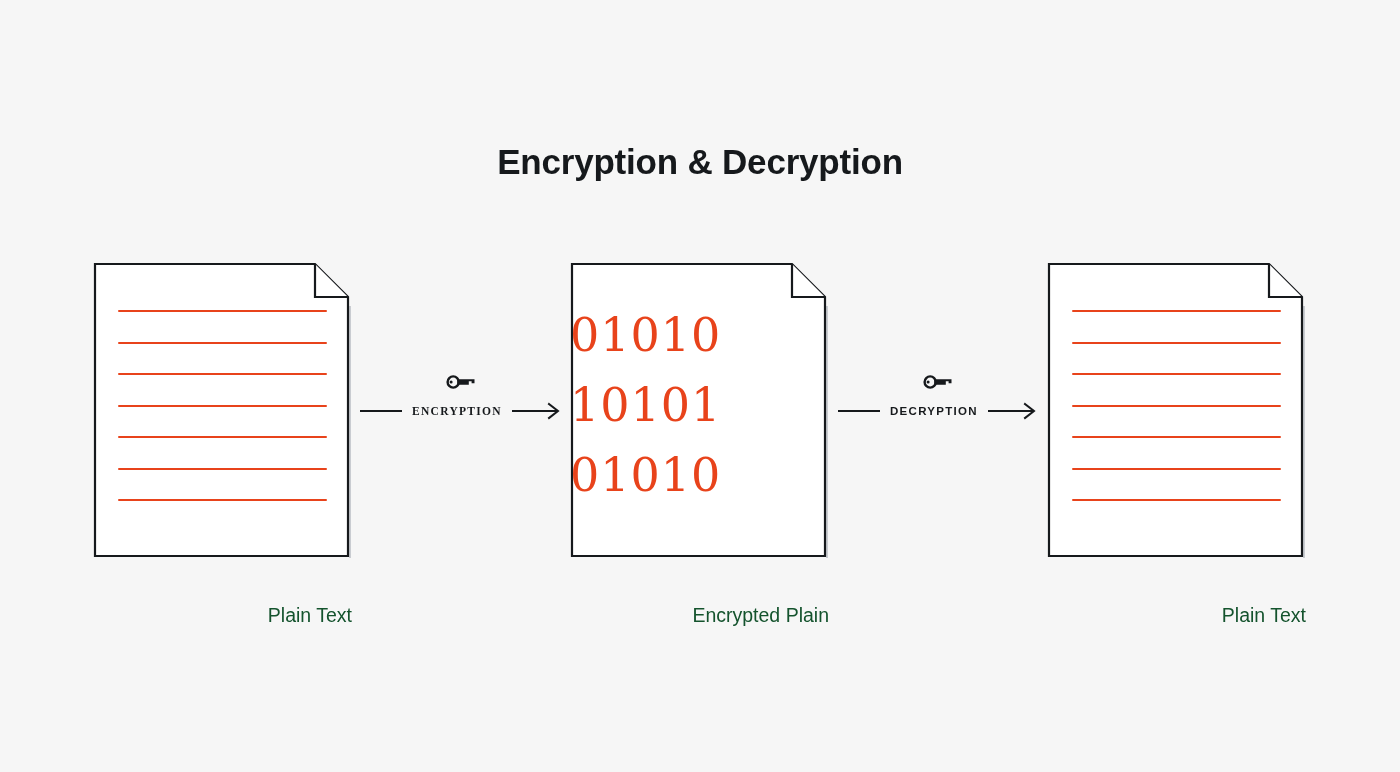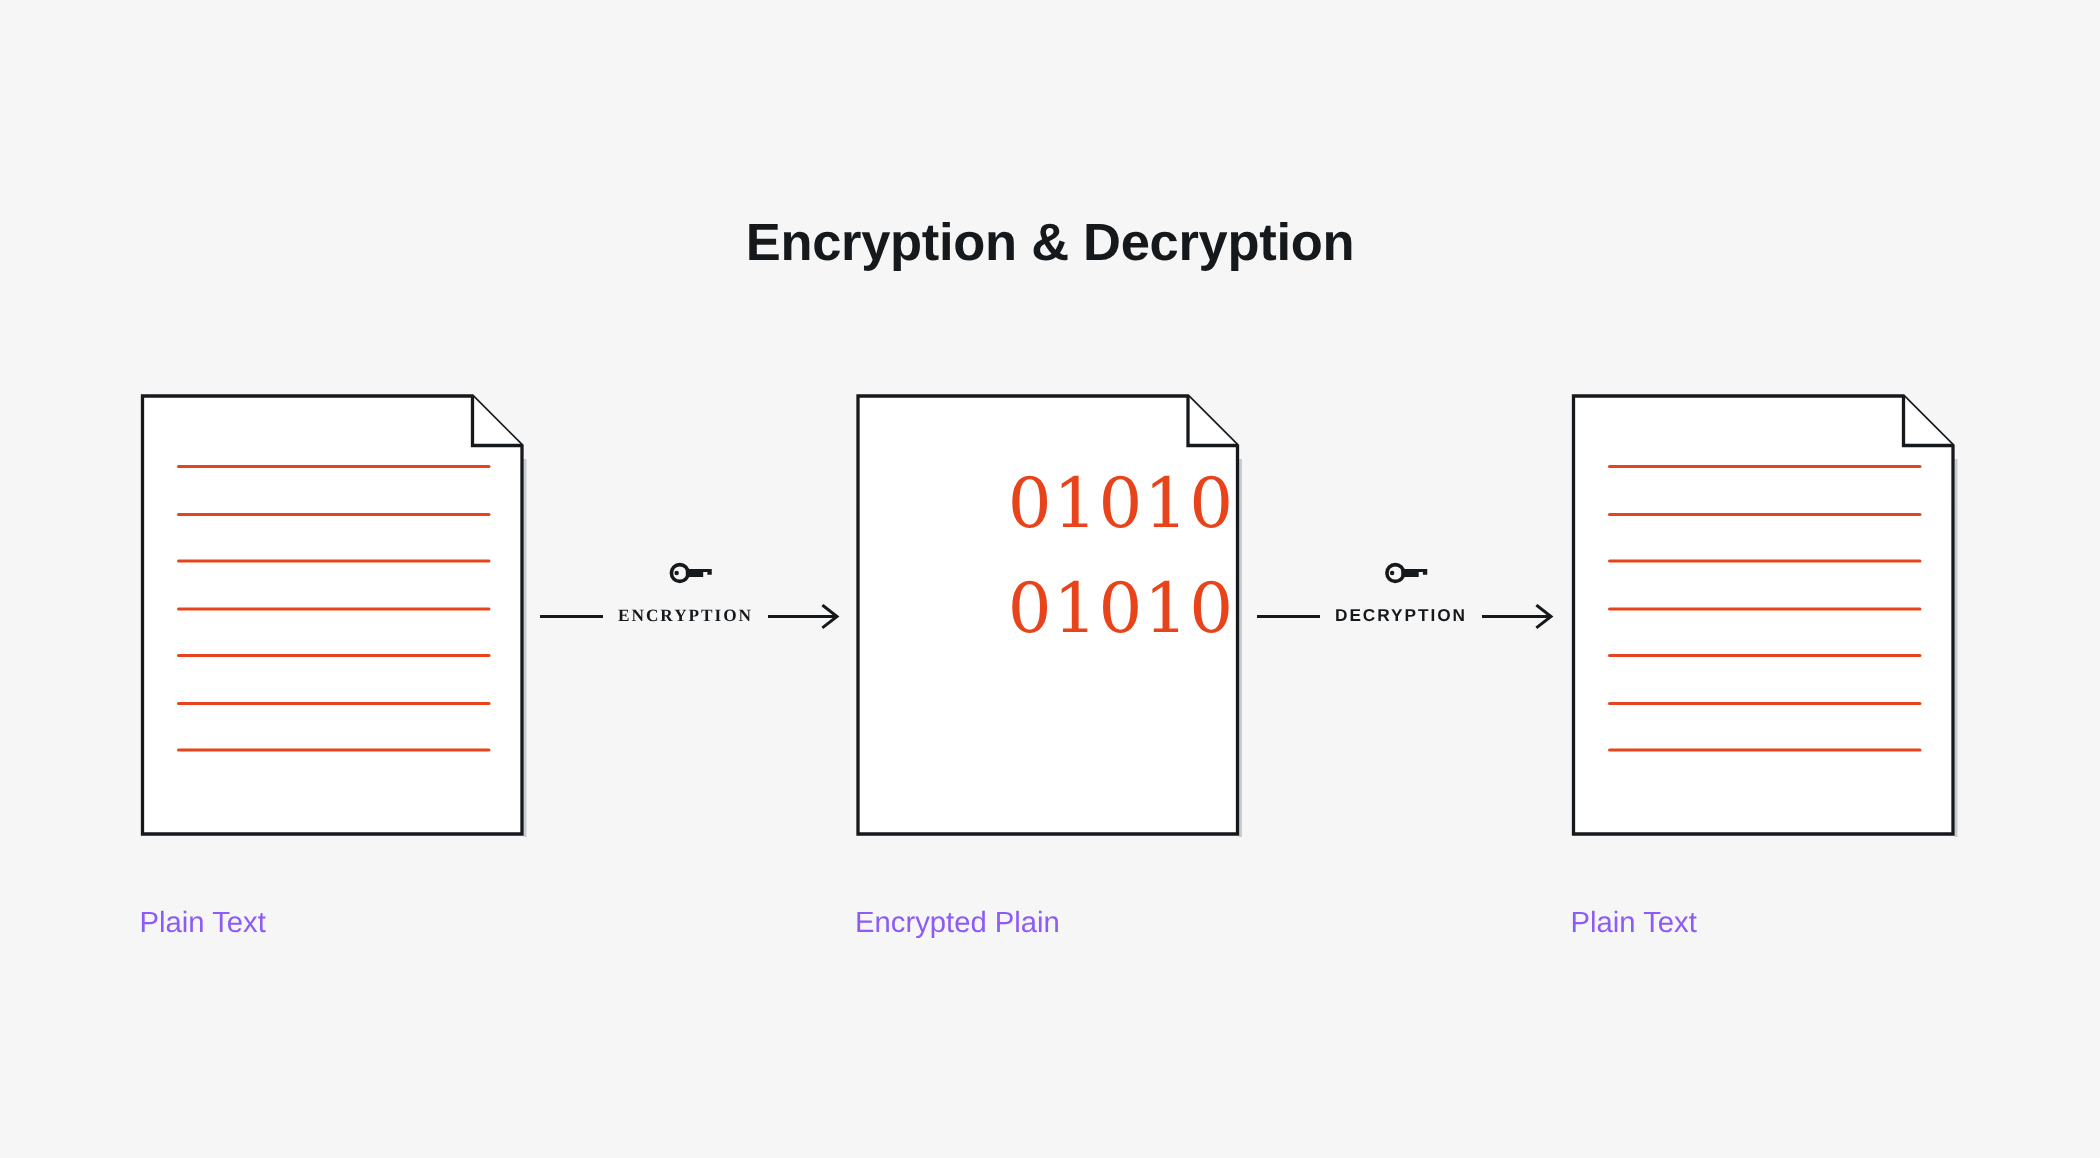--- a/index.html
+++ b/index.html
@@ -71,41 +71,39 @@
     background: #e8431b;
     border-radius: 1px;
   }
 
   
   .doc-binary {
     position: absolute;
     left: 0;
     top: 38px;
     width: 259px;
-    text-align: center;
-    margin-left: 48px;
   }
   .binary-row {
     font-family: "DejaVu Serif", "Liberation Serif", serif;
     font-size: 46px;
     line-height: 70px;
     color: #e8431b;
     letter-spacing: 1px;
     white-space: pre;
   }
 
   
   .doc-caption {
     position: absolute;
     top: 601px;
     width: 259px;
-    text-align: left;
+    text-align: right;
     font-size: 19.5px;
     font-weight: 400;
-    color: #8b5cf6;
+    color: #14532d;
     line-height: 28px;
     white-space: pre;
   }
   .cap-1 { left: 93px; }
   .cap-2 { left: 570px; }
   .cap-3 { left: 1047px; }
 
   
   .connector {
     position: absolute;
@@ -206,20 +204,21 @@
   <div class="doc doc-2">
     <div class="doc-shape">
       <svg width="259" height="296" viewBox="0 0 259 296" xmlns="http://www.w3.org/2000/svg">
         <path d="M4.5 297 L257 297 L257 44" fill="none" stroke="#c9ccd1" stroke-width="2"></path>
         <path d="M2 2 L222 2 L255 35 L255 294 L2 294 Z" fill="#ffffff" stroke="#16191c" stroke-width="2.2" stroke-linejoin="miter"></path>
         <path d="M222 2 L222 35 L255 35" fill="#ffffff" stroke="#16191c" stroke-width="2.2" stroke-linejoin="miter"></path>
       </svg>
     </div>
     <div class="doc-binary">
       <div class="binary-row">01010</div>
+      <div class="binary-row">10101</div>
       <div class="binary-row">01010</div>
     </div>
   </div>
   <div class="doc-caption cap-2">Encrypted Plain</div>
 
   <div class="connector conn-2">
     <div class="conn-key">
       <svg width="34" height="20" viewBox="0 0 34 20" xmlns="http://www.w3.org/2000/svg">
         <path d="M9.2 3.2 A6.8 6.8 0 1 0 9.2 16.8 A6.8 6.8 0 1 0 9.2 3.2 Z
                  M9.2 5.6 A4.4 4.4 0 1 1 9.2 14.4 A4.4 4.4 0 1 1 9.2 5.6 Z" fill="#16191c" fill-rule="evenodd"></path>

